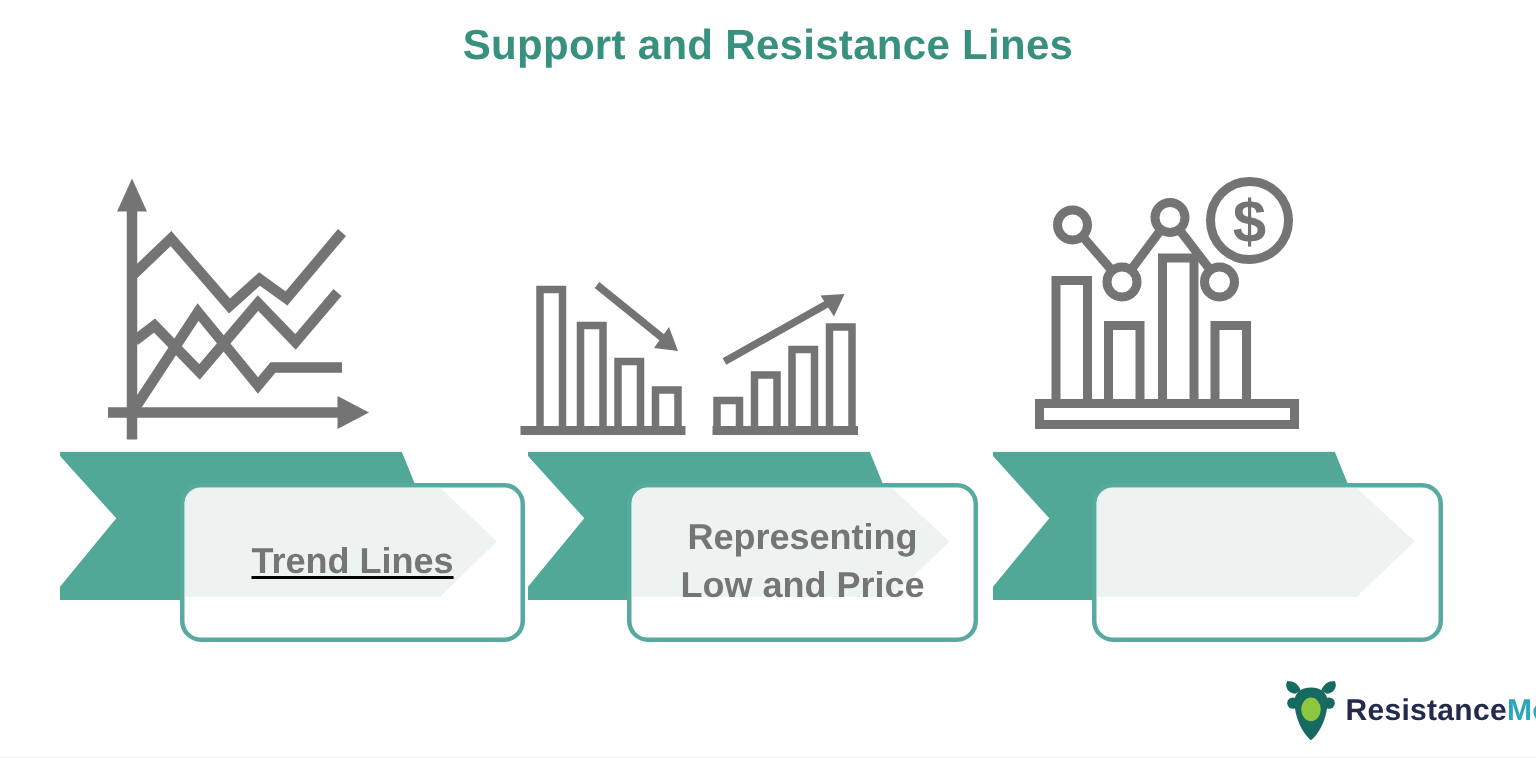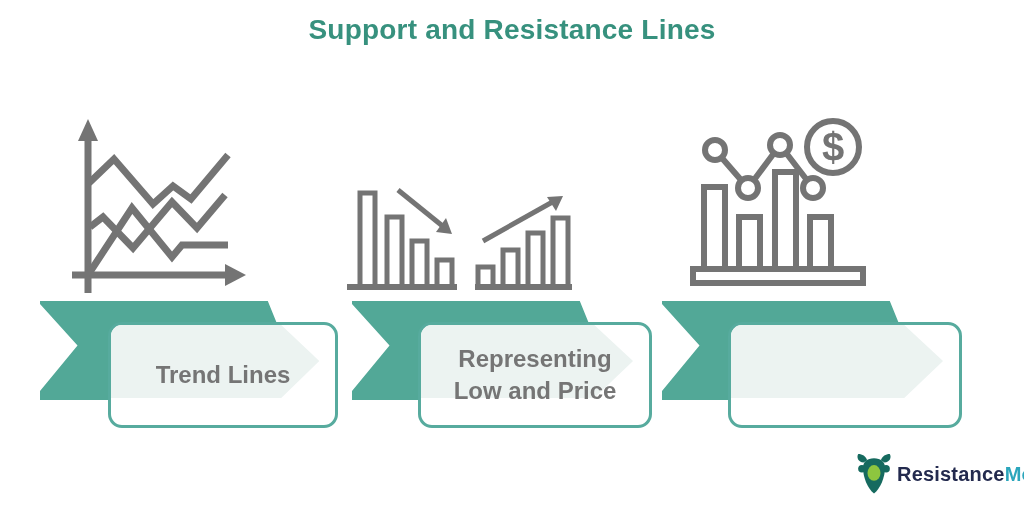--- a/index.html
+++ b/index.html
@@ -99,21 +99,21 @@
       <circle cx="27" cy="38" r="10"></circle>
       <circle cx="60" cy="76" r="10"></circle>
       <circle cx="92" cy="33" r="10"></circle>
       <circle cx="125" cy="76" r="10"></circle>
       <circle cx="145" cy="35" r="26"></circle>
     </g>
     <text class="coin-dollar" x="145" y="49" text-anchor="middle">$</text>
   </svg>
 
   <div class="ribbon" style="left:40px;"></div>
-  <div class="card" style="left:108px;width:230px;">
+  <div class="card" style="left:120px;width:230px;text-decoration:underline;">
     <div class="card-arrow"></div>
     <div class="card-label">Trend Lines</div>
   </div>
 
   <div class="ribbon" style="left:352px;"></div>
   <div class="card" style="left:418px;width:234px;">
     <div class="card-arrow"></div>
     <div class="card-label">Representing Low and Price</div>
   </div>
 

